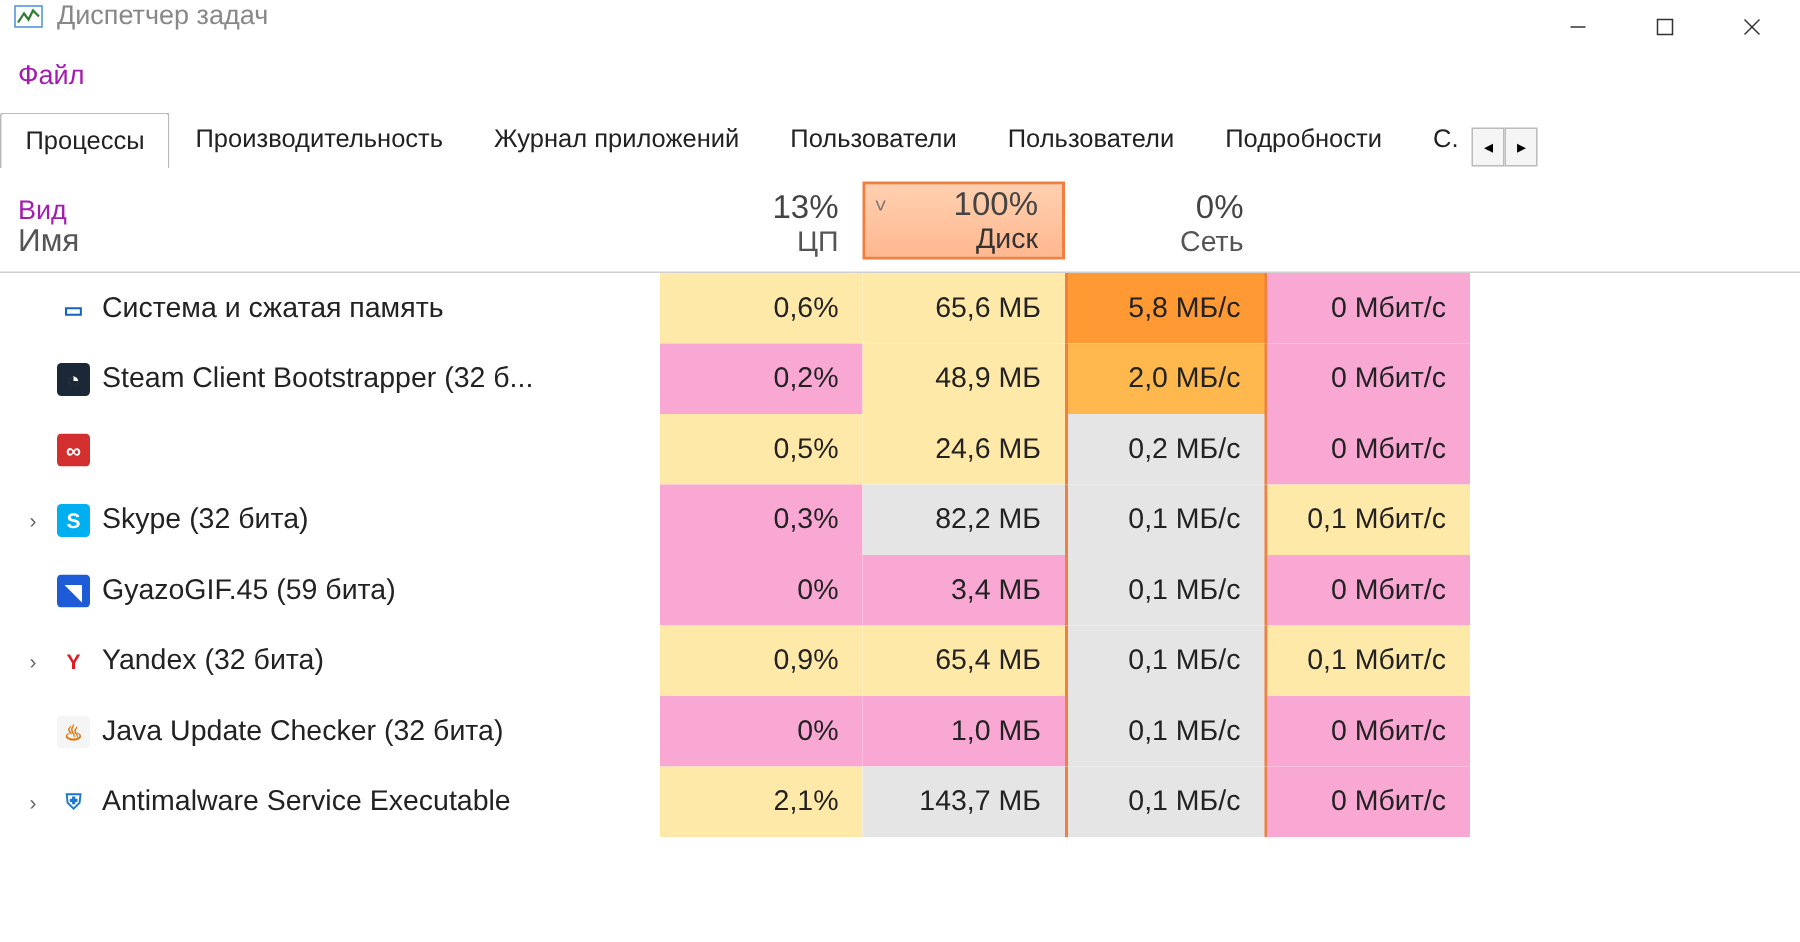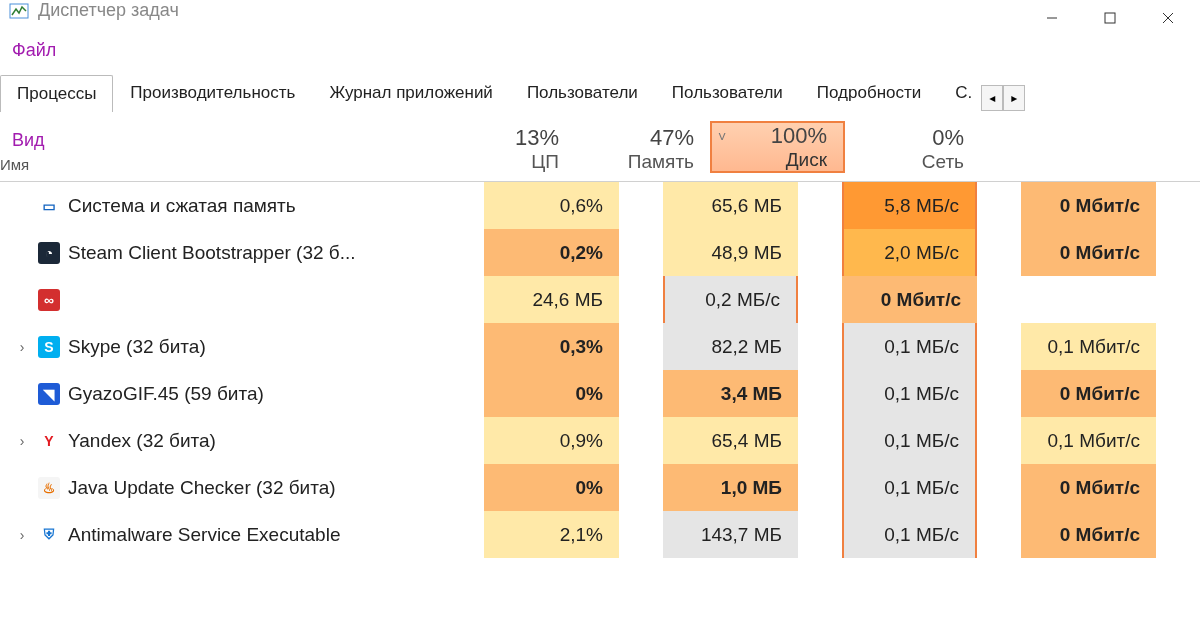--- a/index.html
+++ b/index.html
@@ -10,32 +10,32 @@
   .titlebar .title { flex: 1; }
   .winbtns { display: flex; gap: 2px; }
   .winbtn { width: 56px; height: 36px; display: flex; align-items: center; justify-content: center; color: #555; }
   .menubar { height: 32px; display: flex; align-items: flex-start; gap: 24px; padding: 0 12px; font-size: 18px; color: #a21caf; flex-direction: column; }
   .tabbar { height: 40px; display: flex; align-items: flex-end; border-bottom: 1px solid #fff; position: relative; }
   .tab { padding: 8px 16px 8px 16px; font-size: 17px; color: #222; border: 1px solid transparent; border-bottom: none; cursor: default; white-space: nowrap; }
   .tab.active { border-color: #bbb; background: #fff; position: relative; top: 1px; border-top-left-radius:2px; border-top-right-radius:2px;}
   .tabbar .spin { margin-left: 4px; display: flex; gap: 0; }
   .spinbtn { width: 22px; height: 26px; border: 1px solid #bbb; display:flex; align-items:center; justify-content:center; font-size:12px; background:#f5f5f5; }
   .header-row { display: flex; height: 70px; border-bottom: 1px solid #d0d0d0; align-items:flex-end; padding-bottom:8px; color:#555;}
-  .header-name { flex: 0 0 440px; padding-left: 0; font-size: 15px; }
+  .header-name { flex: 0 0 440px; padding-left: 12px; font-size: 21px; }
   .header-col { width: 135px; text-align: right; padding-right: 16px; font-size: 19px; display:flex; flex-direction:column; align-items:flex-end; justify-content:flex-end; position:relative;}
   .header-col .pct { font-size: 22px; color:#444;margin-left:28px; }
   .header-col.disk-col { border:2px solid #f08040; background: linear-gradient(#ffd0b0,#ffb890); color:#333;}
   .header-col.disk-col .pct::before { content: "˅"; font-size:14px; color:#777; position:absolute; left:6px; top:6px;}
   .rows { overflow-y: scroll; flex: 1; }
   .row { display: flex; height: 47px; align-items: center; font-size: 19px; color:#222; }
   .row .name-cell { flex: 0 0 440px; display:flex; align-items:center; gap:8px; padding-left: 14px; white-space:nowrap; overflow:hidden; text-overflow:ellipsis;}
   .row .expander { width: 16px; text-align:center; color:#666; font-size:14px; }
   .row .icon { width: 22px; height: 22px; display:flex; align-items:center; justify-content:center; flex-shrink:0;}
-  .row .val-cell { width: 135px; text-align: left; padding-right: 16px; height:100%; display:flex; align-items:center; justify-content:flex-end;margin-left:44px; }
-  .heat-low { background: #fdba74; font-weight: bold; }
+  .row .val-cell { width: 135px; text-align: left; padding-right: 16px; height:100%; display:flex; align-items:center; justify-content:flex-end; }
+  .heat-low { background: #f9a8d4; }
   .heat-med { background: #ffe9a8; }
   .heat-high { background: #e5e5e5; }
   .heat-hot { background: #ffb84d; }
   .heat-burn { background: #ff9933; }
   .disk-border-left { border-left: 2px solid #f08040; }
   .disk-border-right { border-right: 2px solid #f08040; }
   
   .rows::-webkit-scrollbar { width: 18px; }
   .rows::-webkit-scrollbar-track { background: #f0f0f0; }
   .rows::-webkit-scrollbar-thumb { background: #c8c8c8; }
@@ -95,24 +95,20 @@
   </div>
 
   <div class="header-row">
     <div class="header-name">
       <span>Имя</span>
     </div>
     <div class="header-col">
       <span class="pct">13%</span>
       <span>ЦП</span>
     </div>
-    <div class="header-col">
-      <span class="pct">47%</span>
-      <span>Память</span>
-    </div>
     <div class="header-col disk-col">
       <span class="pct">100%</span>
       <span>Диск</span>
     </div>
     <div class="header-col">
       <span class="pct">0%</span>
       <span>Сеть</span>
     </div>
   </div>
 
@@ -154,20 +150,23 @@
         <div class="val-cell heat-low">
           <span>0 Мбит/с</span>
         </div>
       </div>
       <div class="row">
         <div class="name-cell">
           <span class="expander"></span>
           <span class="icon" style="background:#d32f2f;color:#ffffff;font-size:14px;border-radius:3px;font-weight:bold;">∞</span>
         </div>
         <div class="val-cell heat-med">
+          <span>0,5%</span>
+        </div>
+        <div class="val-cell heat-med">
           <span>24,6 МБ</span>
         </div>
         <div class="val-cell heat-high disk-border-left disk-border-right">
           <span>0,2 МБ/с</span>
         </div>
         <div class="val-cell heat-low">
           <span>0 Мбит/с</span>
         </div>
       </div>
       <div class="row">

